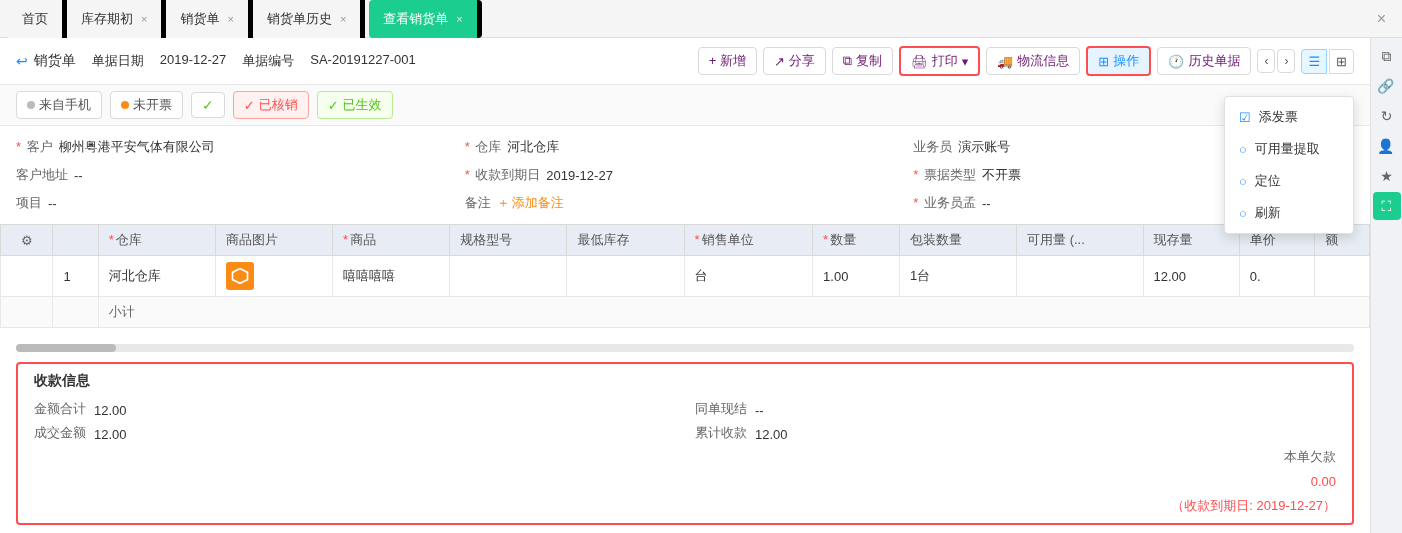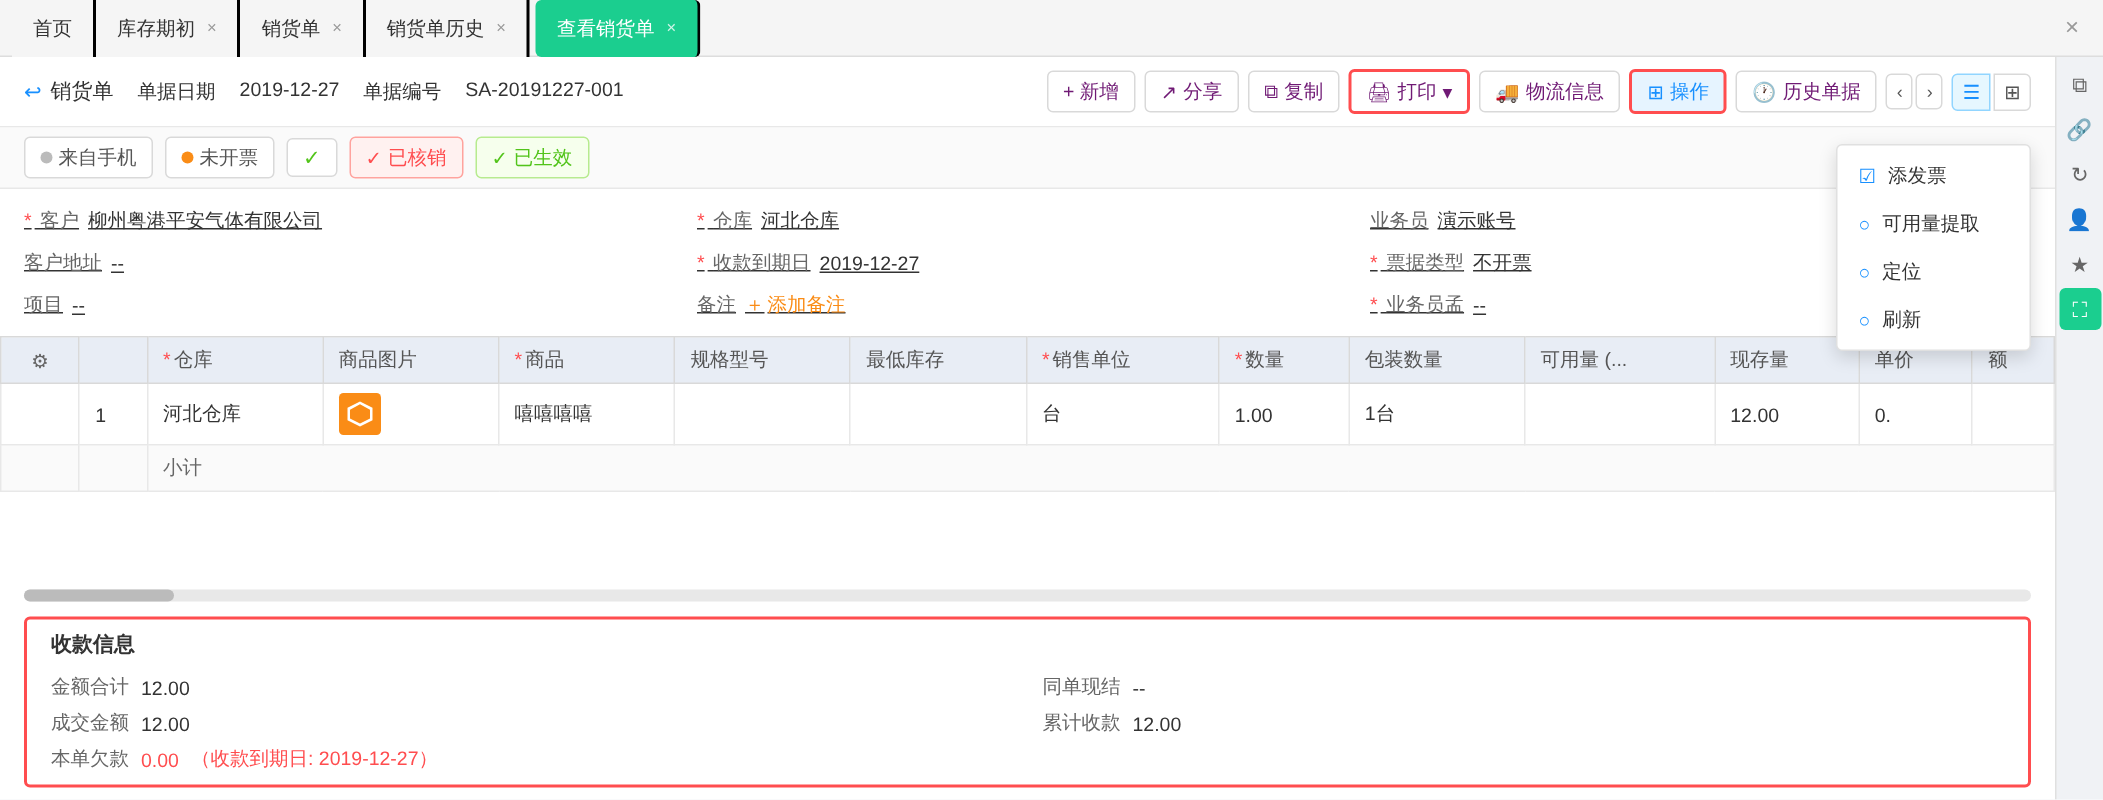--- a/index.html
+++ b/index.html
@@ -5,21 +5,21 @@
     * { box-sizing: border-box; margin: 0; padding: 0; }
     body { font-family: -apple-system, BlinkMacSystemFont, "Segoe UI", "Microsoft YaHei", sans-serif; font-size: 13px; background: #f0f2f5; color: #333; }
 
     
     .tab-bar {
       display: flex; align-items: center; background: #f5f5f5; border-bottom: 1px solid #ddd;
       padding: 0 8px; height: 38px; position: relative;
     }
     .tab-item {
       display: flex; align-items: center; padding: 0 14px; height: 38px;
-      cursor: pointer; font-size: 13px; color: #333; border-right: 2px solid #000000;
+      cursor: pointer; font-size: 13px; color: #333; border-right: 5px solid #000000;
       background: #f5f5f5; gap: 6px; justify-content: flex-end;
     }
     .tab-item.highlight { background: #1bce8f; color: #fff; border-radius: 4px; margin-left: 4px; }
     .tab-close { font-size: 11px; color: #999; cursor: pointer; margin-left: 2px; }
     .tab-item.highlight .tab-close { color: rgba(255,255,255,0.8); }
     .close-btn-right {
       margin-left: auto; font-size: 16px; color: #999; cursor: pointer; padding: 4px 8px;
     }
 
     
@@ -67,21 +67,21 @@
       font-size: 13px; color: #555; background: #fff;
     }
     .sub-btn .dot { width: 8px; height: 8px; border-radius: 50%; display: inline-block; }
     .sub-btn .dot.gray { background: #bbb; }
     .sub-btn .dot.orange { background: #fa8c16; }
     .check-icon { color: #52c41a; font-size: 14px; }
 
     
     .form-section { padding: 12px 16px; display: flex; flex-direction: column; gap: 10px; }
     .form-row { display: flex; align-items: center; gap: 8px; }
-    .field-group { display: flex; align-items: center; gap: 6px; flex: 1; text-decoration: underline; }
+    .field-group { display: flex; align-items: center; gap: 6px; flex: 1; }
     .field-label { color: #666; white-space: nowrap; font-size: 13px; }
     .field-required { color: #ff4d4f; margin-right: 2px; }
     .field-value { color: #333; font-size: 13px; }
     .add-note { color: #fa8c16; cursor: pointer; font-size: 13px; display: flex; align-items: center; gap: 2px; }
 
     
     .table-wrapper { flex: 1; overflow: auto; }
     table { width: 100%; border-collapse: collapse; font-size: 13px; }
     th {
       background: #e8edf5; color: #555; font-weight: 500; padding: 6px 10px;
@@ -97,21 +97,21 @@
     .product-thumb { width: 28px; height: 28px; background: #fa8c16; border-radius: 3px; display: flex; align-items: center; justify-content: center; }
     .product-thumb svg { width: 20px; height: 20px; fill: #fff; }
 
     
     .bottom-info {
       border: 2px solid #ff4d4f; border-radius: 4px; margin: 8px 16px;
       padding: 8px 16px; background: #fff;
     }
     .bottom-info-title { font-size: 14px; font-weight: 600; margin-bottom: 10px; }
     .info-grid { display: grid; grid-template-columns: 1fr 1fr; gap: 6px 20px; }
-    .info-row { display: flex; align-items: center; gap: 8px; font-size: 13px; }
+    .info-row { display: flex; align-items: flex-end; gap: 8px; font-size: 13px; }
     .info-label { color: #666; white-space: nowrap; }
     .info-value { color: #333; }
     .info-value.red { color: #ff4d4f; }
 
     
     .right-sidebar {
       position: absolute; right: 0; top: 38px; width: 32px;
       display: flex; flex-direction: column; align-items: center;
       background: #f0f2f5; border-left: 1px solid #e0e0e0; padding: 4px 0; gap: 2px;
       height: calc(533px - 38px);
@@ -376,21 +376,21 @@
           <span class="info-value">--</span>
         </div>
         <div class="info-row">
           <span class="info-label">成交金额</span>
           <span class="info-value">12.00</span>
         </div>
         <div class="info-row">
           <span class="info-label">累计收款</span>
           <span class="info-value">12.00</span>
         </div>
-        <div class="info-row" style="grid-column: 1 / -1;">
+        <div class="info-row" style="grid-column: 1 / -1; flex-direction: column;">
           <span class="info-label">本单欠款</span>
           <span class="info-value red">0.00</span>
           <span class="info-value red">（收款到期日: 2019-12-27）</span>
         </div>
       </div>
     </div>
 
   </div>
 
   <div class="right-sidebar">

